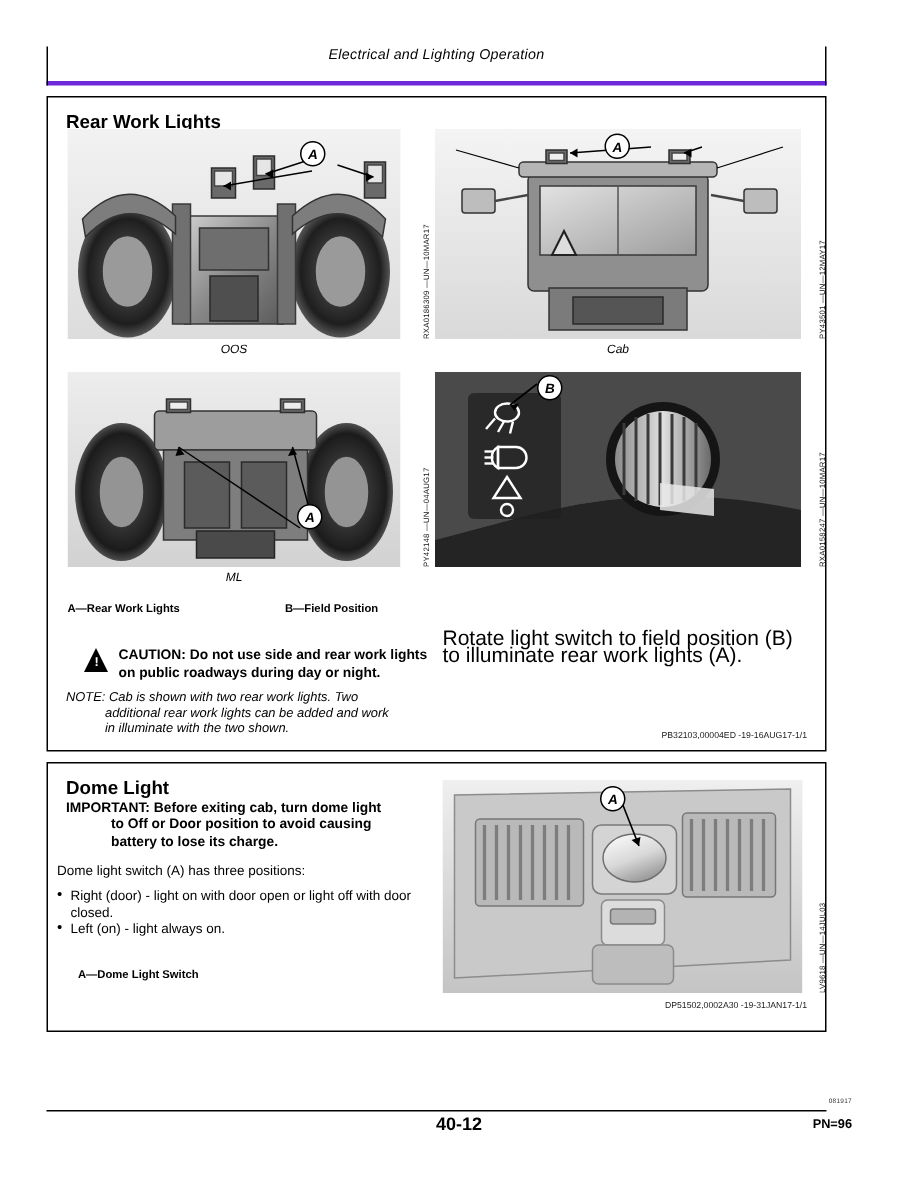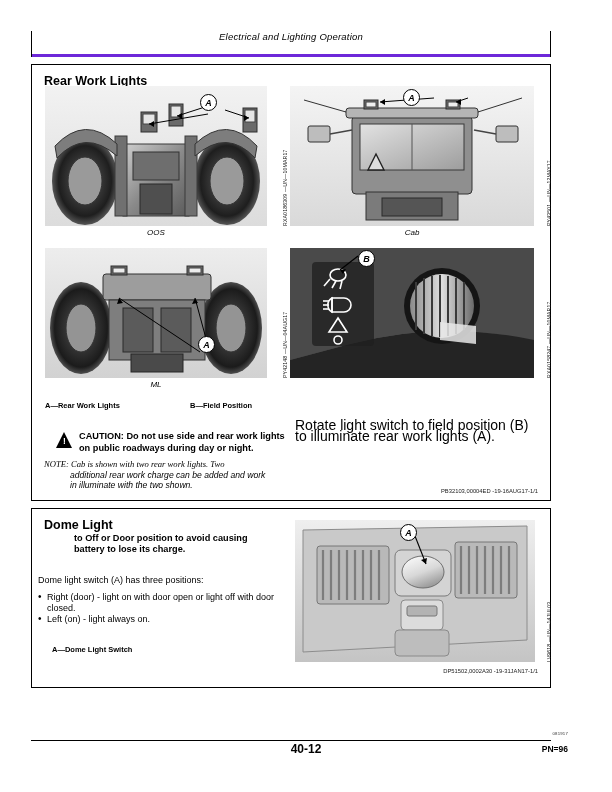--- a/index.html
+++ b/index.html
@@ -109,21 +109,21 @@
     font-family:"Liberation Sans", sans-serif;
   }
   .caution-txt{
     font-size:9.2px; font-weight:bold; line-height:11.6px;
   }
 
   .note{
     position:absolute; left:44px; top:459px; width:250px;
     font-size:8.6px; font-style:italic; line-height:10.6px;
   }
-  .note .note-body{ display:block; padding-left:26px; text-indent:-26px;font-family:Liberation Serif, serif; }
+  .note .note-body{ display:block; padding-left:26px; text-indent:-26px; }
   .note .note-l2{ display:block; padding-left:26px; text-indent:0; }
 
   .rightcol{
     position:absolute; left:295px; top:420px; width:240px;
     font-size:14px; line-height:11px;
   }
 
   
   .imp{
     position:absolute; left:44px; top:533px; width:248px;
@@ -403,36 +403,37 @@
 <div class="caution-wrap">
   <div class="tri"></div>
   <div class="caution-txt">
     <span>CAUTION: Do not use side and rear work lights</span><br>
     <span>on public roadways during day or night.</span>
   </div>
 </div>
 
 <div class="note">
   <span class="note-body"><span>NOTE:</span> <span>Cab is shown with two rear work lights.  Two</span></span>
-  <span class="note-l2">additional rear work charge can be added and work</span>
+  <span class="note-l2">additional rear work lights can be added and work</span>
   <span class="note-l2">in illuminate with the two shown.</span>
 </div>
 
 <div class="rightcol">
   <span>Rotate light switch to field position (B) to illuminate rear</span>
   <span>work lights (A).</span>
 </div>
 
 <div class="src" id="src-rear">PB32103,00004ED -19-16AUG17-1/1</div>
 
 <div class="section-box" id="sec-dome">
   <div class="sec-title" id="dome-title">Dome Light</div>
 </div>
 
 <div class="imp">
+  <span>IMPORTANT: Before exiting cab, turn dome light</span>
   <span class="l2">to Off or Door position to avoid causing</span>
   <span class="l3">battery to lose its charge.</span>
 </div>
 
 <div class="dome-intro">Dome light switch (A) has three positions:</div>
 
 <ul class="dome-list">
   <li>Right (door) - light on with door open or light off with door closed.</li>
   <li>Left (on) - light always on.</li>
 </ul>

